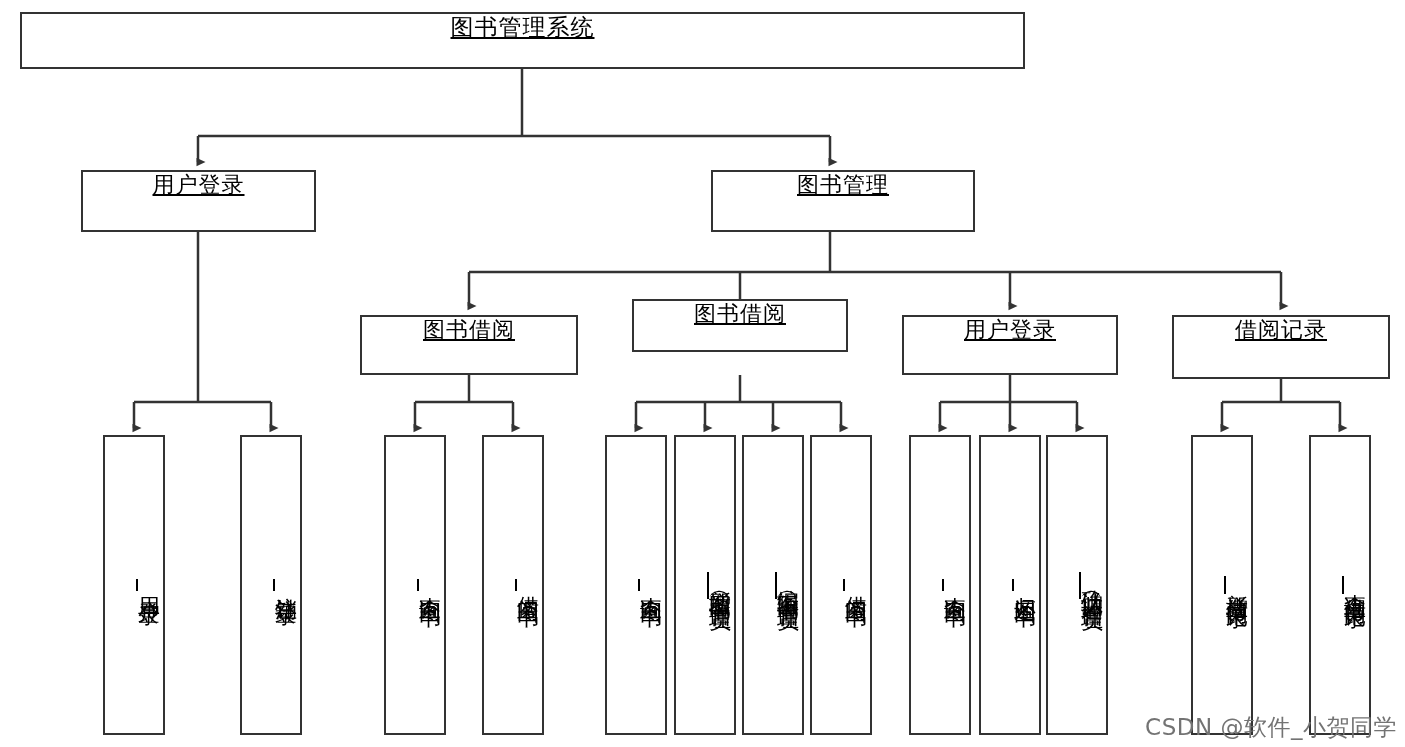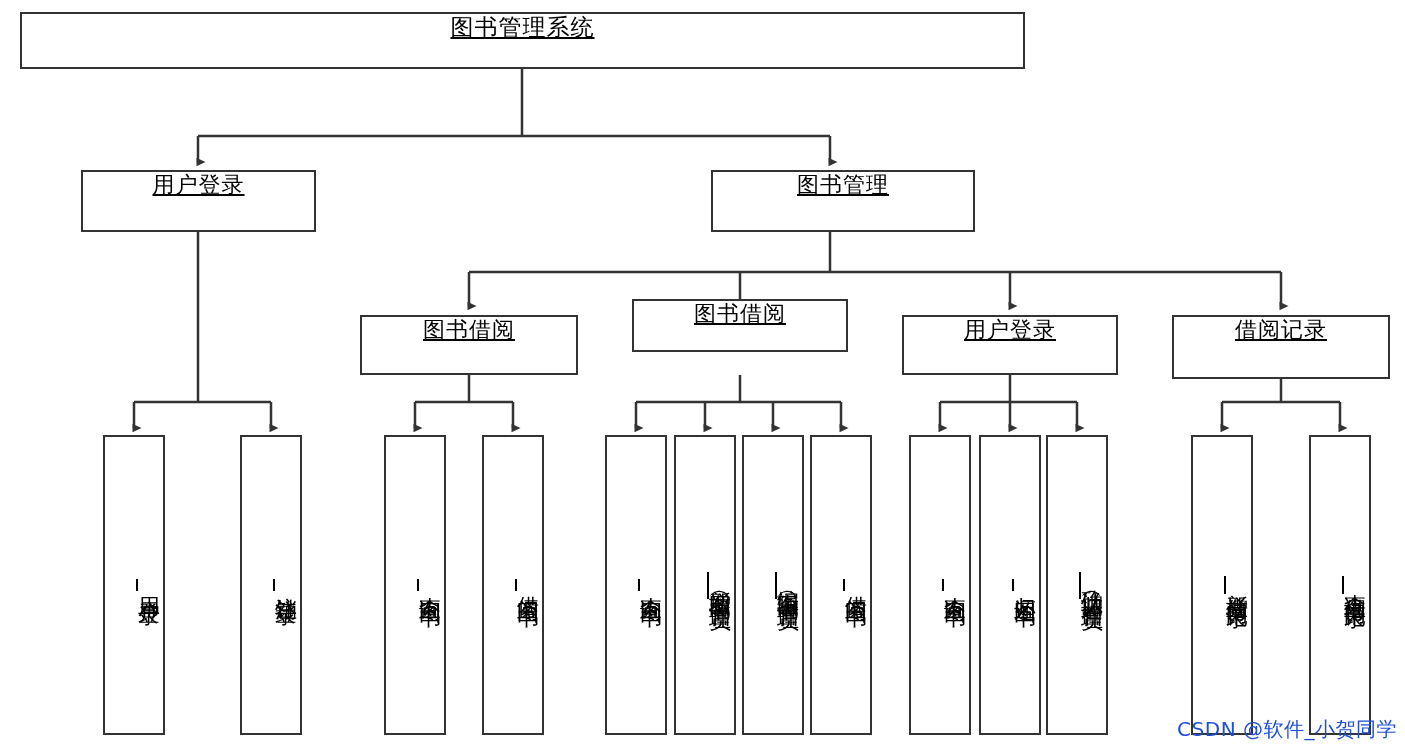--- a/index.html
+++ b/index.html
@@ -56,22 +56,22 @@
     text-orientation: upright;
     white-space: nowrap;
   }
   .node.root {
     font-size: 23px;
   }
   .watermark {
     position: absolute;
     right: 8px;
     bottom: 4px;
-    font-size: 20px;
-    color: #1d4ed8;
+    font-size: 23px;
+    color: #737373;
     letter-spacing: 0.5px;
     z-index: 5;
     white-space: nowrap;
     font-family: "DejaVu Sans", "Liberation Sans", sans-serif;
   }
 </style>
 </head>
 <body>
 
 <div id="canvas">

